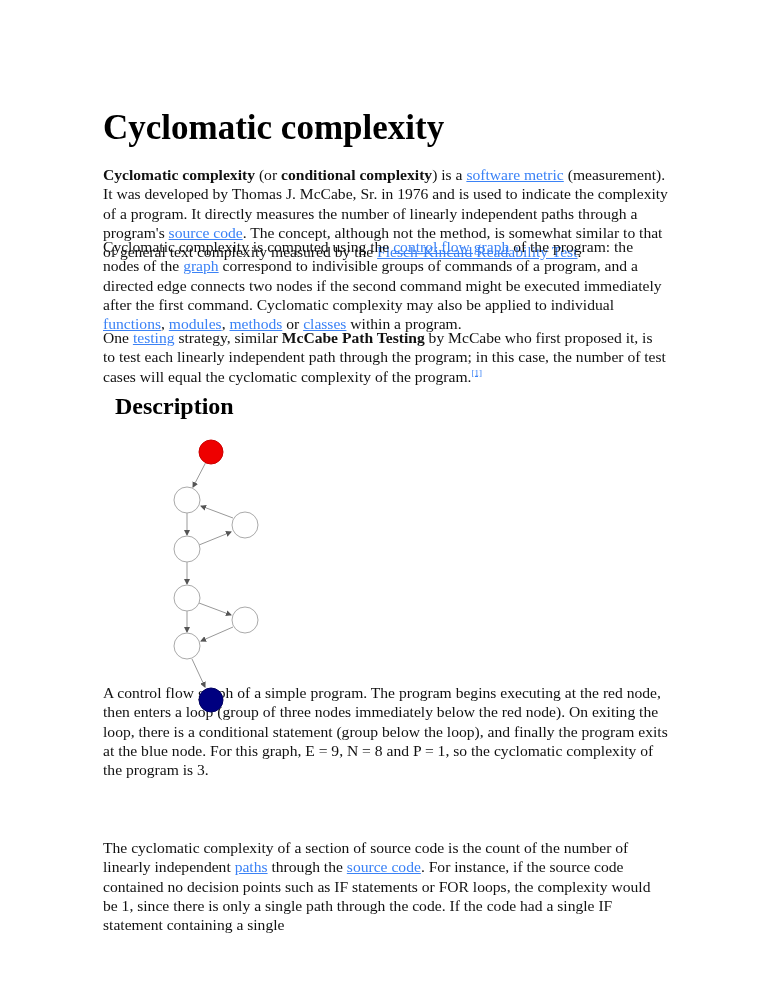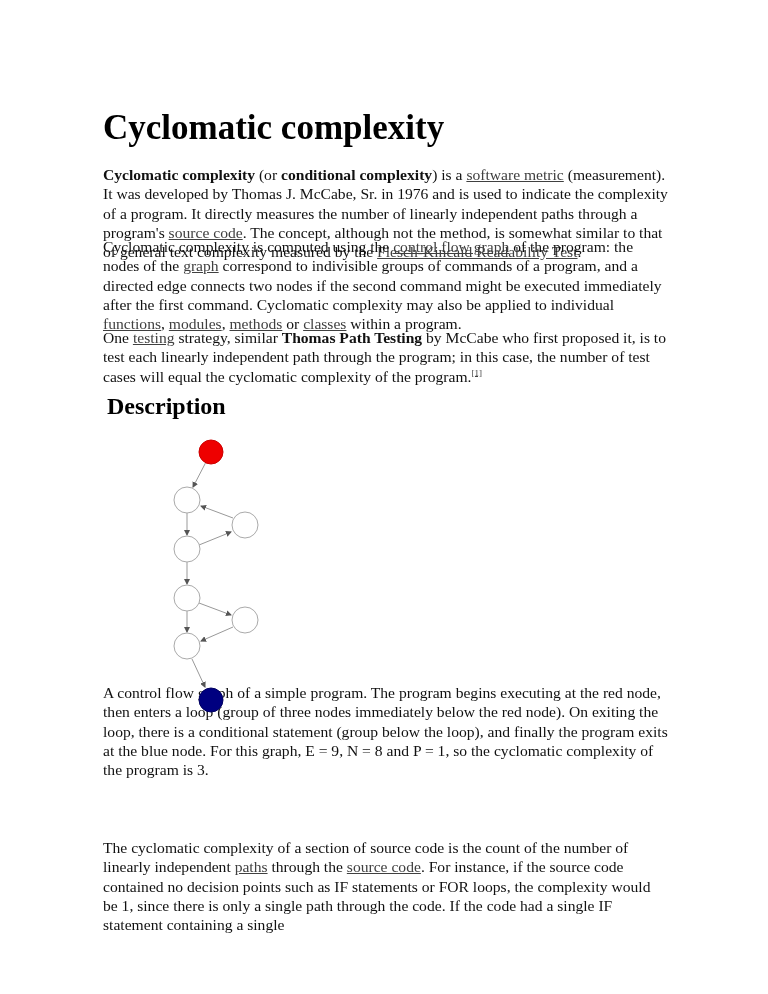--- a/index.html
+++ b/index.html
@@ -1,41 +1,41 @@
 <!DOCTYPE html>
 <html><head>
 <meta charset="utf-8">
 <style>
   html, body { margin:0; padding:0; background:#ffffff; }
   body { width:768px; height:994px; overflow:hidden; position:relative; font-family:"Liberation Serif", serif; color:#000; }
   .page { position:absolute; left:103px; top:0; width:565px; }
   h1 { font-family:"Liberation Serif", serif; font-size:35px; font-weight:bold; margin:0; position:absolute; top:108px; left:0; line-height:40px; white-space:nowrap; }
-  h2 { font-family:"Liberation Serif", serif; font-size:24px; font-weight:bold; margin:0; position:absolute; left:4px; line-height:28px; }
+  h2 { font-family:"Liberation Serif", serif; font-size:24px; font-weight:bold; margin:0; position:absolute; left:12px; line-height:28px; }
   p { font-size:15.6px; line-height:19.3px; margin:0; position:absolute; left:0; width:565px; color:#111; }
-  a { color:#404040; }
+  a { color:#3b82f6; }
   sup { font-size:9px; line-height:0; vertical-align:super; }
   #p1 { top:165px; }
   #p2 { top:237px; }
   #p3 { top:328px; }
   #h-desc { top:392px; }
   #graph { position:absolute; left:150px; top:430px; }
   #caption { top:683px; }
   #p5 { top:838px; }
 </style>
 </head>
 <body>
 
 <div class="page">
   <h1>Cyclomatic complexity</h1>
 
   <p id="p1"><b>Cyclomatic complexity</b><span> (or </span><b>conditional complexity</b><span>) is a </span><a href="#">software metric</a><span> (measurement). It was developed by Thomas J. McCabe, Sr. in 1976 and is used to indicate the complexity of a program. It directly measures the number of linearly independent paths through a program's </span><a href="#">source code</a><span>. The concept, although not the method, is somewhat similar to that of general text complexity measured by the </span><a href="#">Flesch-Kincaid Readability Test</a><span>.</span></p>
 
   <p id="p2"><span>Cyclomatic complexity is computed using the </span><a href="#">control flow graph</a><span> of the program: the nodes of the </span><a href="#">graph</a><span> correspond to indivisible groups of commands of a program, and a directed edge connects two nodes if the second command might be executed immediately after the first command. Cyclomatic complexity may also be applied to individual </span><a href="#">functions</a><span>, </span><a href="#">modules</a><span>, </span><a href="#">methods</a><span> or </span><a href="#">classes</a><span> within a program.</span></p>
 
-  <p id="p3"><span>One </span><a href="#">testing</a><span> strategy, similar </span><b>Thomas Path Testing</b><span> by McCabe who first proposed it, is to test each linearly independent path through the program; in this case, the number of test cases will equal the cyclomatic complexity of the program.</span><sup><a href="#">[1]</a></sup></p>
+  <p id="p3"><span>One </span><a href="#">testing</a><span> strategy, similar </span><b>McCabe Path Testing</b><span> by McCabe who first proposed it, is to test each linearly independent path through the program; in this case, the number of test cases will equal the cyclomatic complexity of the program.</span><sup><a href="#">[1]</a></sup></p>
 
   <h2 id="h-desc">Description</h2>
 
   <p id="caption">A control flow graph of a simple program. The program begins executing at the red node, then enters a loop (group of three nodes immediately below the red node). On exiting the loop, there is a conditional statement (group below the loop), and finally the program exits at the blue node. For this graph, E = 9, N = 8 and P = 1, so the cyclomatic complexity of the program is 3.</p>
 
   <p id="p5"><span>The cyclomatic complexity of a section of source code is the count of the number of linearly independent </span><a href="#">paths</a><span> through the </span><a href="#">source code</a><span>. For instance, if the source code contained no decision points such as IF statements or FOR loops, the complexity would be 1, since there is only a single path through the code. If the code had a single IF statement containing a single</span></p>
 </div>
 
 <svg id="graph" width="130" height="290" viewBox="150 430 130 290">
   <defs>

